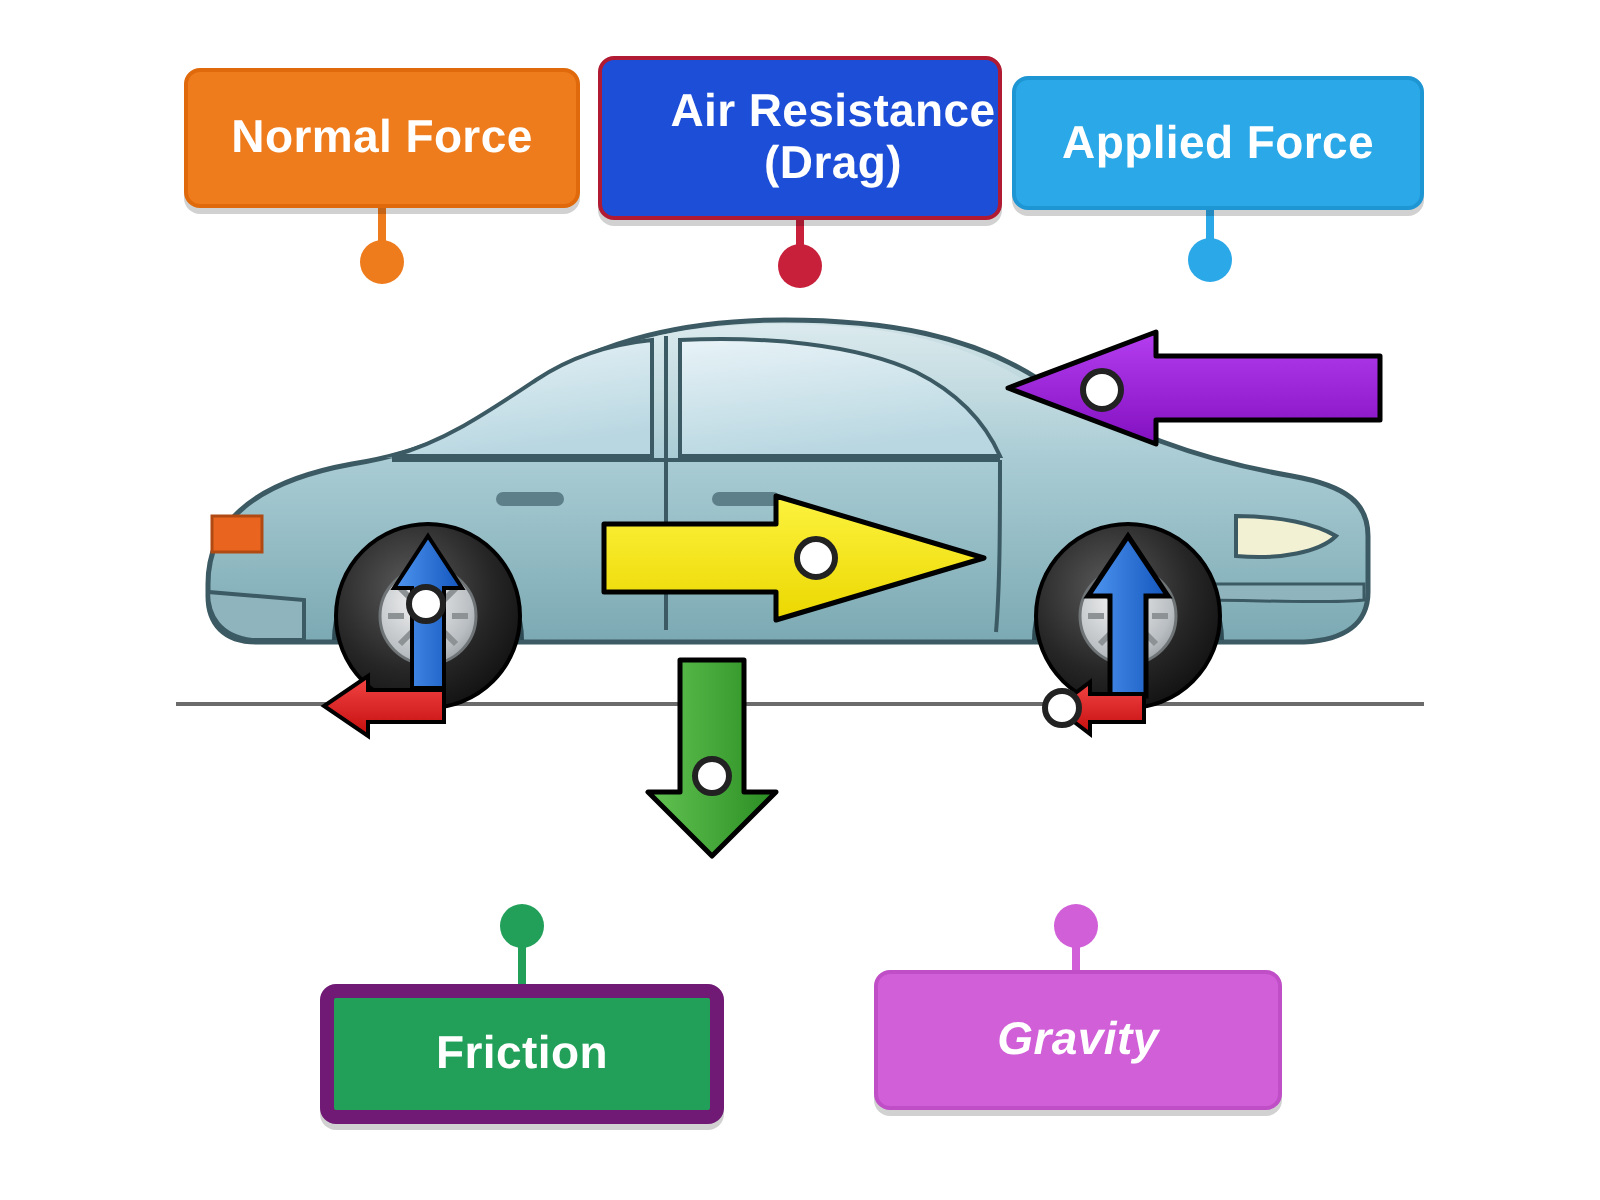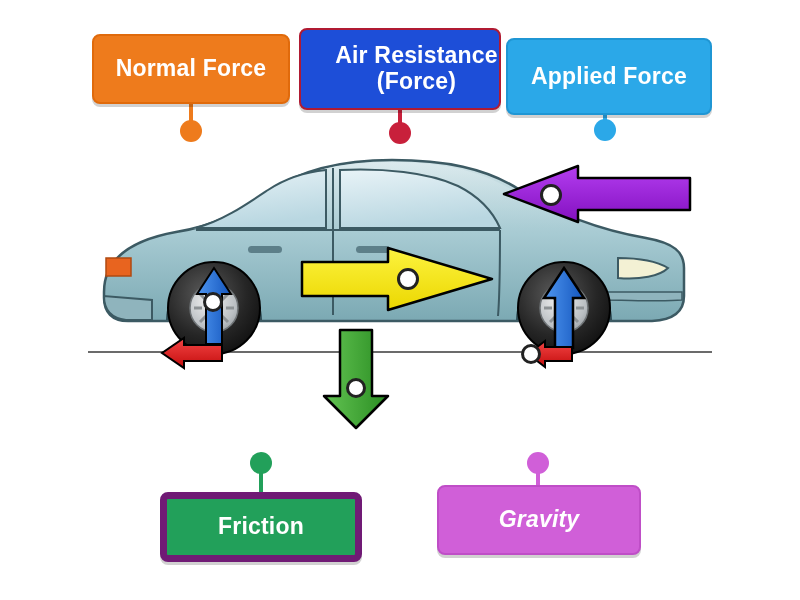--- a/index.html
+++ b/index.html
@@ -42,21 +42,21 @@
     font-size: 23px;
   }
   .label-drag {
     left: 299px; top: 28px; width: 202px; height: 82px;
     background: #1d4ed8;
     border: 2px solid #b01a32;
     font-size: 23px;
     padding-left: 33px;
   }
   .label-applied {
-    left: 506px; top: 38px; width: 206px; height: 77px;
+    left: 506px; top: 38px; width: 206px; height: 67px;
     background: #2ba8e8;
     border: 2px solid #1f96d4;
     font-size: 23px;
   }
   .label-friction {
     left: 160px; top: 492px; width: 202px; height: 70px;
     background: #22a05a;
     border: 7px solid #701a75;
     font-size: 23px;
   }
@@ -294,21 +294,21 @@
   <div class="connector conn-line-gravity"></div>
   <div class="conn-dot conn-dot-gravity"></div>
 
   <div class="label-box label-normal">
     <span>Normal Force</span>
   </div>
 
   <div class="label-box label-drag">
     <span>
       <span>Air Resistance</span><br>
-      <span>(Force)</span>
+      <span>(Drag)</span>
     </span>
   </div>
 
   <div class="label-box label-applied">
     <span>Applied Force</span>
   </div>
 
   <div class="label-box label-friction">
     <span>Friction</span>
   </div>

